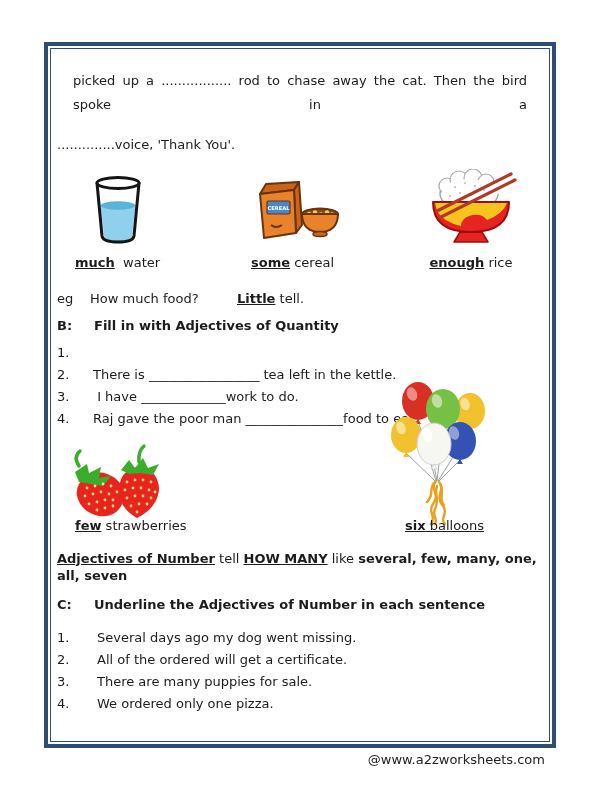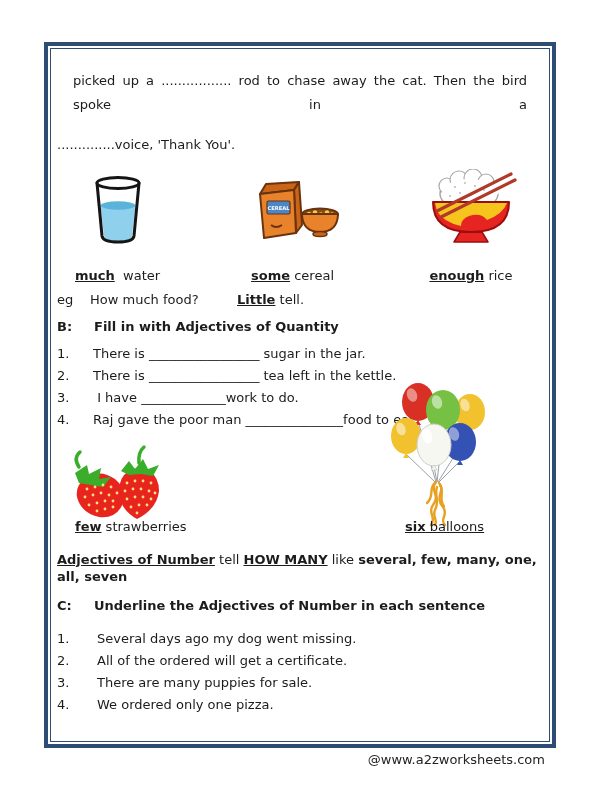--- a/index.html
+++ b/index.html
@@ -18,25 +18,25 @@
   }
   .frame-inner{
     position:absolute;inset:2px;border:1px solid var(--border-blue,#2e4d74);
     padding:4px 6px 0 6px;box-sizing:border-box;
   }
   .intro-line1{margin:16px;line-height:24px;text-align:justify;text-align-last:justify;}
   .intro-line2{margin-top:11px;line-height:24px;}
   .fig-row{display:flex;justify-content:space-between;margin-top:8px;padding:0 26px 0 18px;}
   .fig{display:flex;flex-direction:column;align-items:center;}
   .fig-art{height:80px;display:flex;align-items:flex-end;}
-  .fig-caption{margin-top:23px;white-space:pre;}
+  .fig-caption{margin-top:10px;white-space:pre;}
   .bu{font-weight:bold;text-decoration:underline;}
   .bold{font-weight:bold;}
   .rule-line{margin-top:16px;line-height:17px;}
-  .eg-line{margin-top:8px;display:flex;line-height:17px;}
+  .eg-line{margin-top:20px;display:flex;line-height:17px;}
   .eg-label{width:33px;}
   .eg-question{width:147px;}
   .sec-heading{margin-top:10px;display:flex;line-height:17px;font-weight:bold;}
   .sec-label{width:37px;}
   .wlist{margin-top:8px;}
   .wrow{display:flex;line-height:22px;}
   .wnum{width:36px;flex:none;}
   .wtext{white-space:pre-wrap;}
   .figures2{position:relative;height:120px;}
   .straw-art{position:absolute;left:8px;top:10px;}
@@ -132,21 +132,20 @@
       </div>
 
       <div class="sec-heading">
         <span class="sec-label">B:</span>
         <span>Fill in with Adjectives of Quantity</span>
       </div>
 
       <div class="wlist">
         <div class="wrow">
             <span class="wnum">1.</span>
-            <span class="wtext">There is _________________ sugar in the jar.</span>
           </div>
         <div class="wrow">
             <span class="wnum">2.</span>
             <span class="wtext">There is _________________ tea left in the kettle.</span>
           </div>
         <div class="wrow">
             <span class="wnum">3.</span>
             <span class="wtext"> I have _____________work to do.</span>
           </div>
         <div class="wrow">

